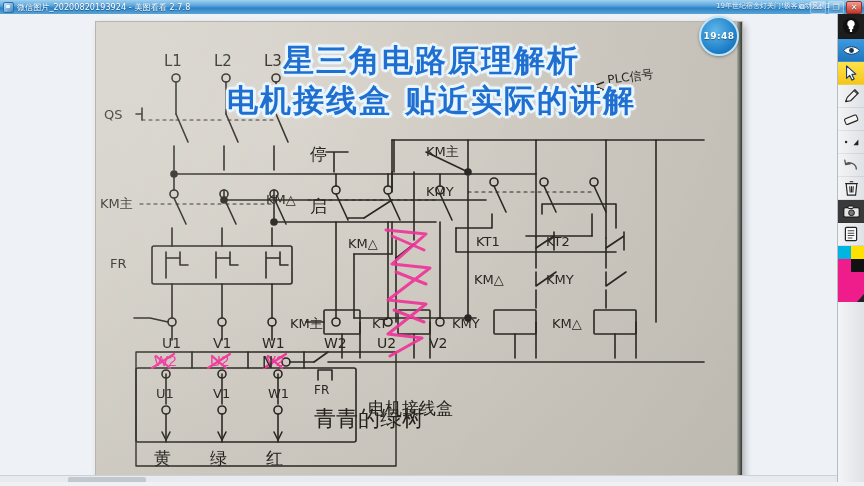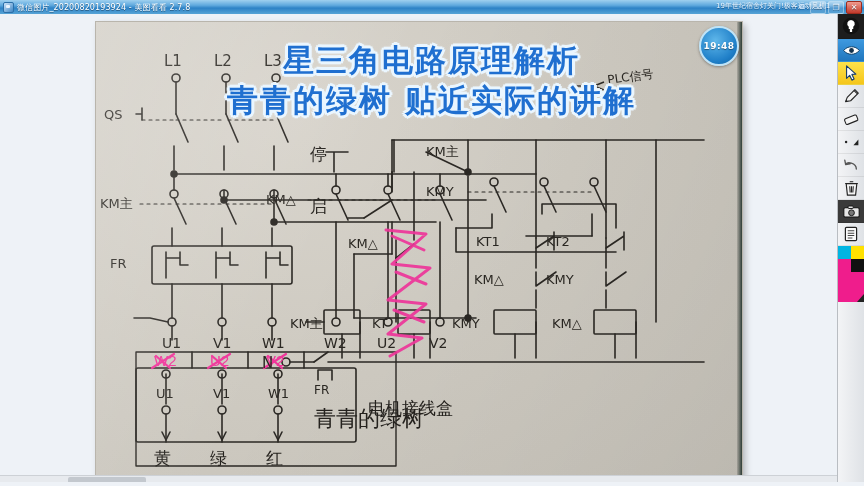--- a/index.html
+++ b/index.html
@@ -86,21 +86,21 @@
     color:#1f6fd0;
     text-shadow:
       -2px -2px 0 #eaf6ff, 2px -2px 0 #eaf6ff, -2px 2px 0 #eaf6ff, 2px 2px 0 #eaf6ff,
       -3px 0 0 #eaf6ff, 3px 0 0 #eaf6ff, 0 -3px 0 #eaf6ff, 0 3px 0 #eaf6ff,
       0 0 5px rgba(255,255,255,.9);
     margin-left: 25px;
   }
 
   
   .badge{
-    position:absolute;left:699px;top:12px;width:36px;height:36px;border-radius:50%;
+    position:absolute;left:699px;top:2px;width:36px;height:36px;border-radius:50%;
     background:radial-gradient(circle at 40% 35%,#5fb7ea,#1f7fc8 65%,#0e5f9e 100%);
     border:2px solid #bfe3f7;box-shadow:0 1px 3px rgba(0,0,0,.35);
     display:flex;align-items:center;justify-content:center;
   }
   .badge span{
     font-size:9px;color:#fff;font-weight:bold;letter-spacing:.5px;
     font-family:"DejaVu Sans","Liberation Sans",sans-serif;
     text-shadow:0 1px 1px rgba(0,0,0,.4);
   }
 
@@ -416,21 +416,21 @@
         </g>
 
         <g class="hw-cn" font-size="22" fill="#23211d">
           <text x="218" y="404">青青的绿树</text>
         </g>
       </svg>
     </div>
 
     <div class="caption">
       <div class="cap-line">星三角电路原理解析</div>
-      <div class="cap-line">青青的绿树 贴近实际的讲解</div>
+      <div class="cap-line">电机接线盒 贴近实际的讲解</div>
     </div>
 
     <div class="badge">
       <span>19:48</span>
     </div>
 
     <div class="hscroll">
       <div class="hthumb"></div>
     </div>
   </div>

